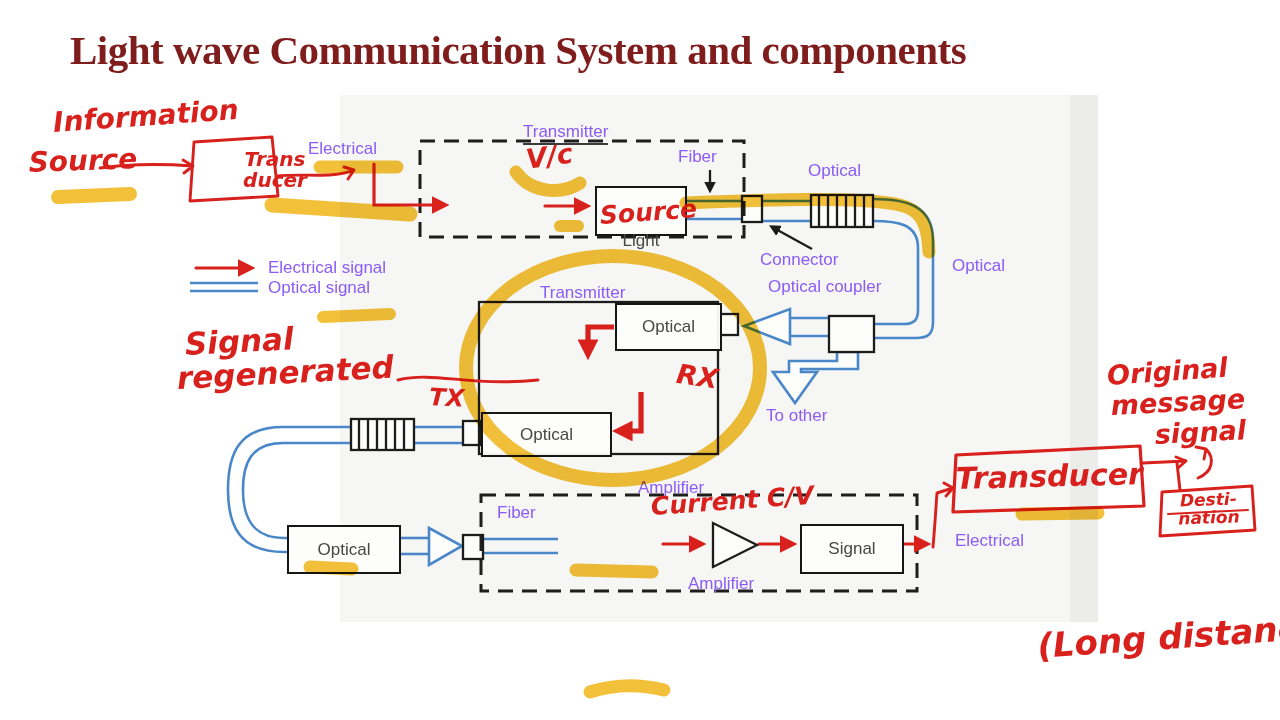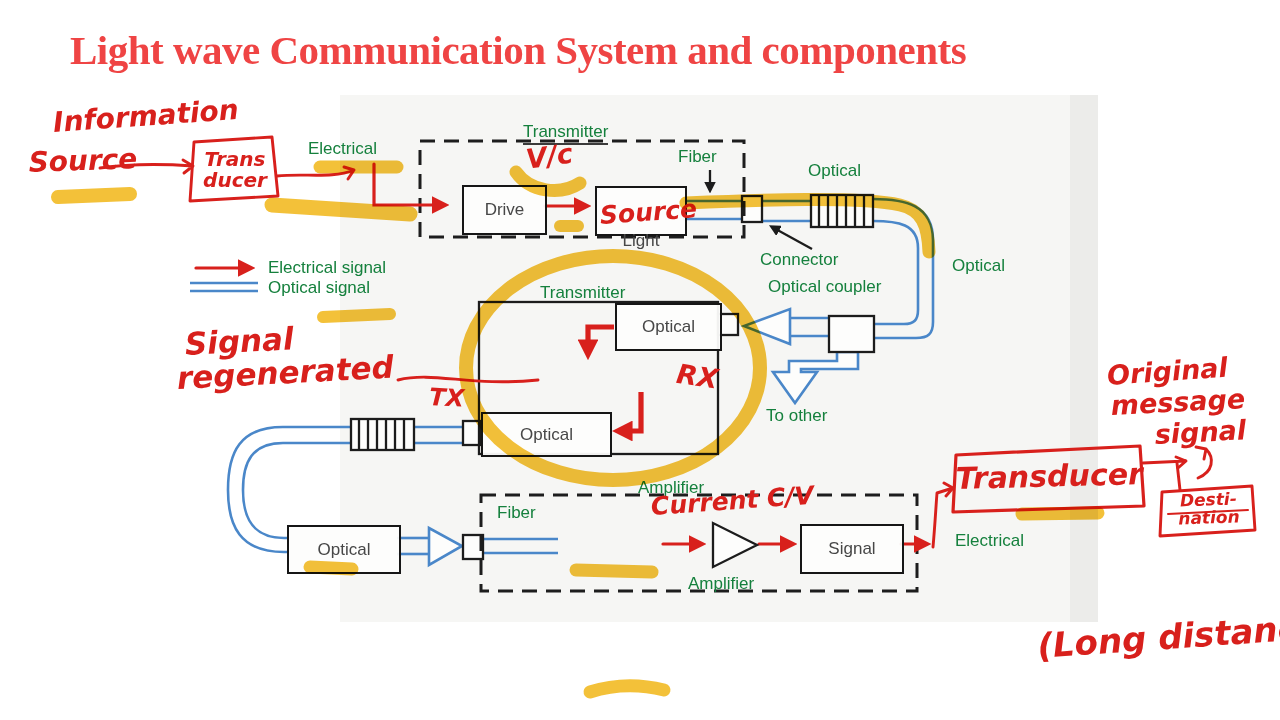--- a/index.html
+++ b/index.html
@@ -1,25 +1,25 @@
 <!DOCTYPE html>
 <html style="--ink-red: #d8201c; --fiber-blue: #4a87c9; --highlight-yellow: #f0b208; --label-gray: #4d4d4d;"><head>
 <meta charset="utf-8">
 <style>
   html,body{margin:0;padding:0;background:#ffffff;}
   .stage{position:relative;width:1280px;height:720px;background:#fff;overflow:hidden;
          font-family:"Liberation Sans",sans-serif;}
   .abs{position:absolute;}
   svg.layer{position:absolute;left:0;top:0;width:1280px;height:720px;pointer-events:none;}.z1{z-index:1}.z2{z-index:2}.z3{z-index:3}.z4{z-index:4}.z5{z-index:5}
 
-  .title{font-family:"Liberation Serif",serif;font-weight:bold;font-size:41px;color:#ef4444;
+  .title{font-family:"Liberation Serif",serif;font-weight:bold;font-size:41px;color:#7f1d1d;
          white-space:nowrap;letter-spacing:-.5px;}
   .caption{font-family:"Liberation Serif",serif;font-size:31px;color:#101010;white-space:nowrap;}
 
-  .lbl{color:#15803d;font-size:17px;white-space:nowrap;}
+  .lbl{color:#8b5cf6;font-size:17px;white-space:nowrap;}
   .lbl.underline{border-bottom:2px solid #3a3a3a;padding-bottom:1px;}
   .box{border:2.5px solid #161616;background:rgba(253,253,252,.95);
        display:flex;align-items:center;justify-content:center;}
   .box span{color:#474747;font-size:17px;white-space:nowrap;}
   .box.toplbl{align-items:flex-start;}
   .box.toplbl span{padding-top:0;margin-top:43px;}
 
   .hw{color:var(--ink-red,#d8201c);font-style:italic;font-weight:bold;
       font-family:"DejaVu Sans",sans-serif;white-space:nowrap;transform-origin:left top;}
   .hwbox{display:flex;flex-direction:column;align-items:center;justify-content:center;line-height:1.05;}
@@ -138,23 +138,20 @@
   <div class="abs z2 lbl" style="left:540px;top:283px;">Transmitter</div>
   <div class="abs z2 lbl" style="left:766px;top:406px;">To other</div>
   <div class="abs z2 lbl" style="left:638px;top:478px;">Amplifier</div>
   <div class="abs z2 lbl" style="left:497px;top:503px;">Fiber</div>
   <div class="abs z2 lbl" style="left:688px;top:574px;">Amplifier</div>
   <div class="abs z2 lbl" style="left:955px;top:531px;">Electrical</div>
 
   <div class="abs z2 lbl" style="left:268px;top:258px;text-align:right;">Electrical signal</div>
   <div class="abs z2 lbl" style="left:268px;top:278px;">Optical signal</div>
 
-  <div class="abs z2 box" style="left:462px;top:185px;width:81px;height:46px;">
-    <span>Drive</span>
-    </div>
   <div class="abs z2 box toplbl" style="left:595px;top:186px;width:88px;height:46px;">
     <span>Light</span>
     </div>
   <div class="abs z2 box" style="left:615px;top:303px;width:103px;height:44px;">
     <span>Optical</span>
     </div>
   <div class="abs z2 box" style="left:481px;top:412px;width:127px;height:41px;">
     <span>Optical</span>
     </div>
   <div class="abs z2 box" style="left:287px;top:525px;width:110px;height:45px;">
@@ -184,21 +181,21 @@
       <path d="M1177,463 L1180,490"></path>
       <path d="M1198,478 C1213,472 1215,458 1206,449 M1206,449 l-10,-2 M1206,449 l-2,10"></path>
 
       <path d="M1162,492 L1252,486 L1255,530 L1160,536 Z"></path>
       <path d="M1168,514 L1248,510" stroke-width="2"></path>
     </g>
   </svg>
 
   <div class="abs z4 hw" style="left:52px;top:106px;font-size:28px;transform:rotate(-4deg);">Information</div>
   <div class="abs z4 hw" style="left:28px;top:146px;font-size:28px;transform:rotate(-2deg);">Source</div>
-  <div class="abs z4 hw hwbox" style="left:194px;top:141px;width:82px;height:57px;font-size:20px;">
+  <div class="abs z4 hw hwbox" style="left:194px;top:141px;width:82px;height:57px;font-size:20px;padding-left:40px;">
     <div>Trans</div>
     <div>ducer</div>
   </div>
   <div class="abs z4 hw" style="left:524px;top:144px;font-size:27px;transform:rotate(-8deg);">V/c</div>
   <div class="abs z4 hw" style="left:599px;top:201px;font-size:25px;transform:rotate(-4deg);">Source</div>
   <div class="abs z4 hw" style="left:184px;top:326px;font-size:31px;transform:rotate(-3deg);">Signal</div>
   <div class="abs z4 hw" style="left:176px;top:360px;font-size:31px;transform:rotate(-3deg);">regenerated</div>
   <div class="abs z4 hw" style="left:430px;top:383px;font-size:24px;transform:rotate(3deg);">TX</div>
   <div class="abs z4 hw" style="left:679px;top:358px;font-size:27px;transform:rotate(8deg);">RX</div>
   <div class="abs z4 hw" style="left:650px;top:492px;font-size:25px;transform:rotate(-4deg);">Current C/V</div>

